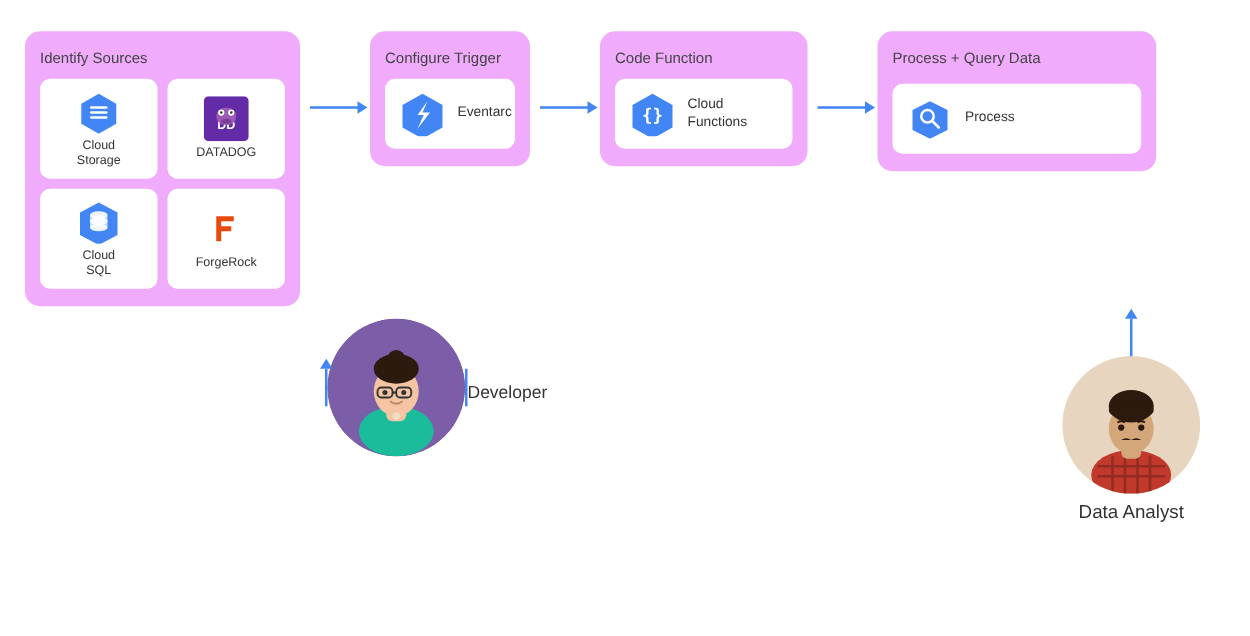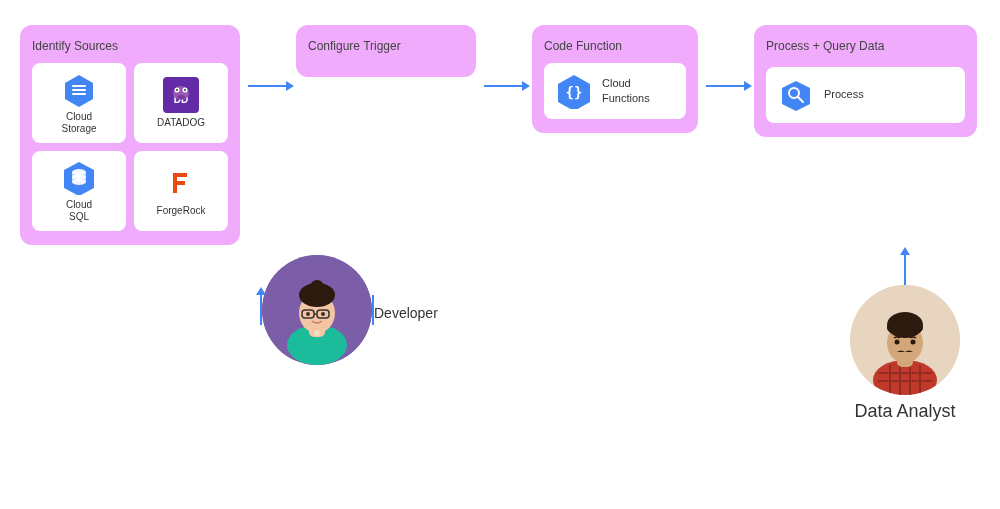--- a/index.html
+++ b/index.html
@@ -92,21 +92,21 @@
       right: -6px;
       top: -4px;
       width: 0;
       height: 0;
       border-left: 8px solid #4285f4;
       border-top: 5px solid transparent;
       border-bottom: 5px solid transparent;
     }
     
     .trigger-box {
-      width: 180px;
+      width: 128px;
     }
     
     .function-box {
       width: 166px;
     }
     
     .process-box {
       width: 223px;
     }
     .single-item {
@@ -210,20 +210,30 @@
 
       </div>
     </div>
 
     <div class="arrow-connector">
       <div class="arrow-line"></div>
     </div>
 
     <div class="stage-box trigger-box">
       <div class="stage-label">Configure Trigger</div>
+      <div class="single-item">
+        <div class="single-item-icon gcp-icon">
+          <svg width="36" height="36" viewBox="0 0 36 36">
+            <polygon points="18,2 34,11 34,29 18,38 2,29 2,11" fill="#4285f4"></polygon>
+
+            <path d="M22 8 L14 19 L19 19 L14 30 L24 17 L18 17 Z" fill="white"></path>
+          </svg>
+        </div>
+        <div class="single-item-label">Eventarc</div>
+      </div>
     </div>
 
     <div class="arrow-connector">
       <div class="arrow-line"></div>
     </div>
 
     <div class="stage-box function-box">
       <div class="stage-label">Code Function</div>
       <div class="single-item">
         <div class="single-item-icon gcp-icon">
@@ -334,21 +344,21 @@
 
           <path d="M47 67 Q51 64 55 67 Q59 64 63 67" fill="#2c1a0e"></path>
 
           <circle cx="47" cy="57" r="2.5" fill="#2c1a0e"></circle>
           <circle cx="63" cy="57" r="2.5" fill="#2c1a0e"></circle>
 
           <path d="M44 53 Q47 51 50 53" fill="none" stroke="#2c1a0e" stroke-width="1.5"></path>
           <path d="M60 53 Q63 51 66 53" fill="none" stroke="#2c1a0e" stroke-width="1.5"></path>
         </svg>
       </div>
-      <div style="font-size:18px;color:#333;font-weight:500;margin-top:6px;">Data Analyst</div>
+      <div style="font-size:15px;color:#333;font-weight:500;margin-top:6px;">Data Analyst</div>
     </div>
 
   </div>
 
 </div>
 
 <svg style="position:fixed;top:0;left:0;width:1000px;height:509px;pointer-events:none;">
 
   <defs>
     <marker id="arrowhead-up" markerWidth="8" markerHeight="8" refX="4" refY="4" orient="auto">

